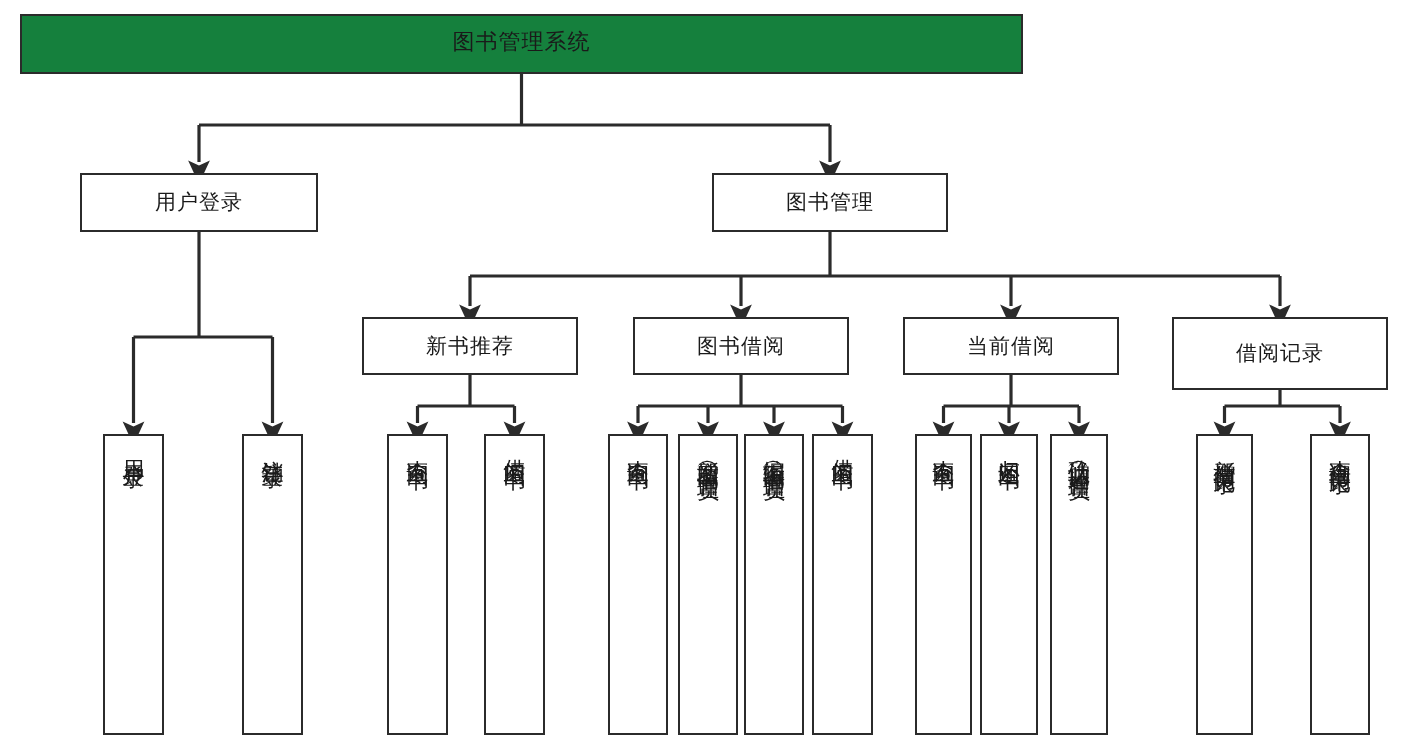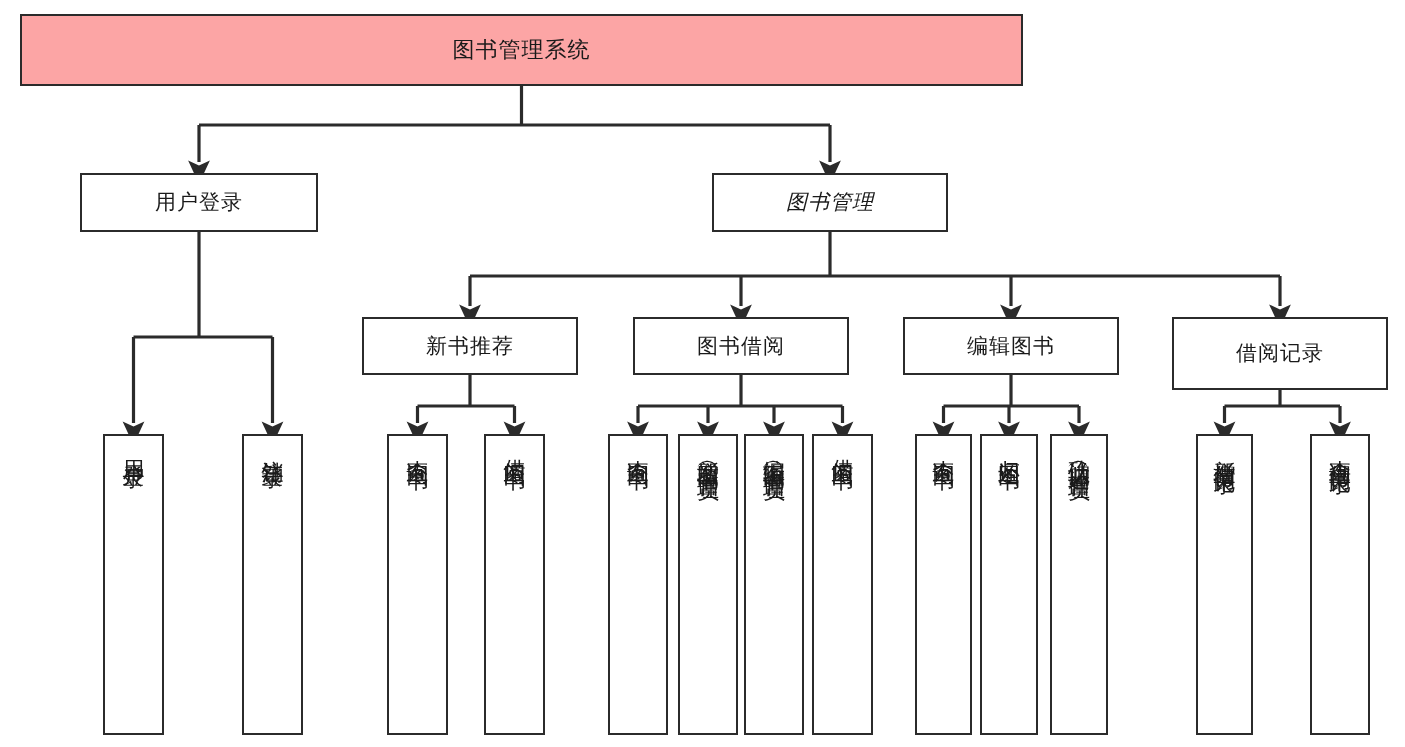--- a/index.html
+++ b/index.html
@@ -111,37 +111,37 @@
         <path d="M1009,406 L1009,423" marker-end="url(#arrowhead)"></path>
         <path d="M1079,406 L1079,423" marker-end="url(#arrowhead)"></path>
         <path d="M1280,375 L1280,406"></path>
         <path d="M1224.5,406 L1340,406"></path>
         <path d="M1224.5,406 L1224.5,423" marker-end="url(#arrowhead)"></path>
         <path d="M1340,406 L1340,423" marker-end="url(#arrowhead)"></path>
       </g>
   </svg>
 
   <div id="nodes">
-      <div class="node horizontal root" style="left: 20px; top: 14px; width: 1003px; height: 72px; border-color: rgb(43, 43, 43); background: #fca5a5;">
+      <div class="node horizontal root" style="left: 20px; top: 14px; width: 1003px; height: 60px; border-color: rgb(43, 43, 43); background: #15803d; font-family: Liberation Mono, monospace;">
         <span class="label">图书管理系统</span>
       </div>
       <div class="node horizontal" style="left: 80px; top: 173px; width: 238px; height: 59px; border-color: rgb(43, 43, 43); background: rgb(255, 255, 255);">
         <span class="label">用户登录</span>
       </div>
-      <div class="node horizontal" style="left: 712px; top: 173px; width: 236px; height: 59px; border-color: rgb(43, 43, 43); background: rgb(255, 255, 255); font-style: italic;">
+      <div class="node horizontal" style="left: 712px; top: 173px; width: 236px; height: 59px; border-color: rgb(43, 43, 43); background: rgb(255, 255, 255);">
         <span class="label">图书管理</span>
       </div>
       <div class="node horizontal" style="left: 362px; top: 317px; width: 216px; height: 58px; border-color: rgb(43, 43, 43); background: rgb(255, 255, 255);">
         <span class="label">新书推荐</span>
       </div>
       <div class="node horizontal" style="left: 633px; top: 317px; width: 216px; height: 58px; border-color: rgb(43, 43, 43); background: rgb(255, 255, 255);">
         <span class="label">图书借阅</span>
       </div>
       <div class="node horizontal" style="left: 903px; top: 317px; width: 216px; height: 58px; border-color: rgb(43, 43, 43); background: rgb(255, 255, 255);">
-        <span class="label">编辑图书</span>
+        <span class="label">当前借阅</span>
       </div>
       <div class="node horizontal" style="left: 1172px; top: 317px; width: 216px; height: 73px; border-color: rgb(43, 43, 43); background: rgb(255, 255, 255);">
         <span class="label">借阅记录</span>
       </div>
       <div class="node vertical" style="left: 103px; top: 434px; width: 61px; height: 301px; border-color: rgb(43, 43, 43); background: rgb(255, 255, 255);">
         <span class="label">用户登录</span>
       </div>
       <div class="node vertical" style="left: 242px; top: 434px; width: 61px; height: 301px; border-color: rgb(43, 43, 43); background: rgb(255, 255, 255);">
         <span class="label">注销登录</span>
       </div>

